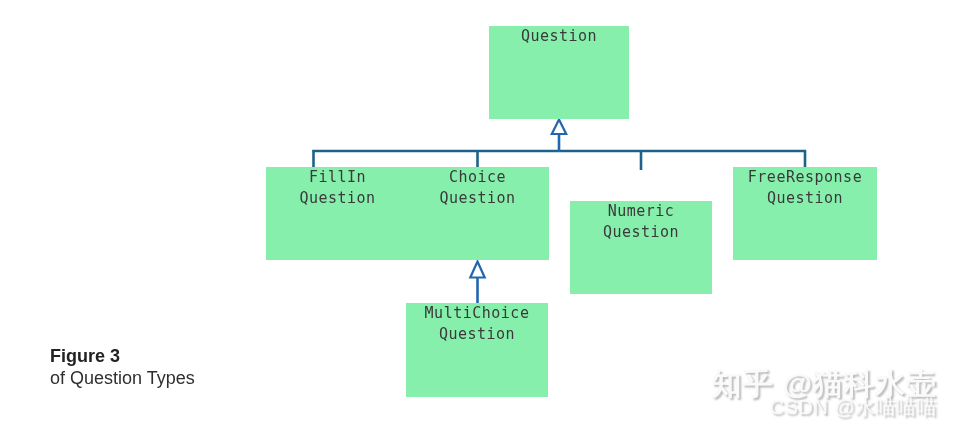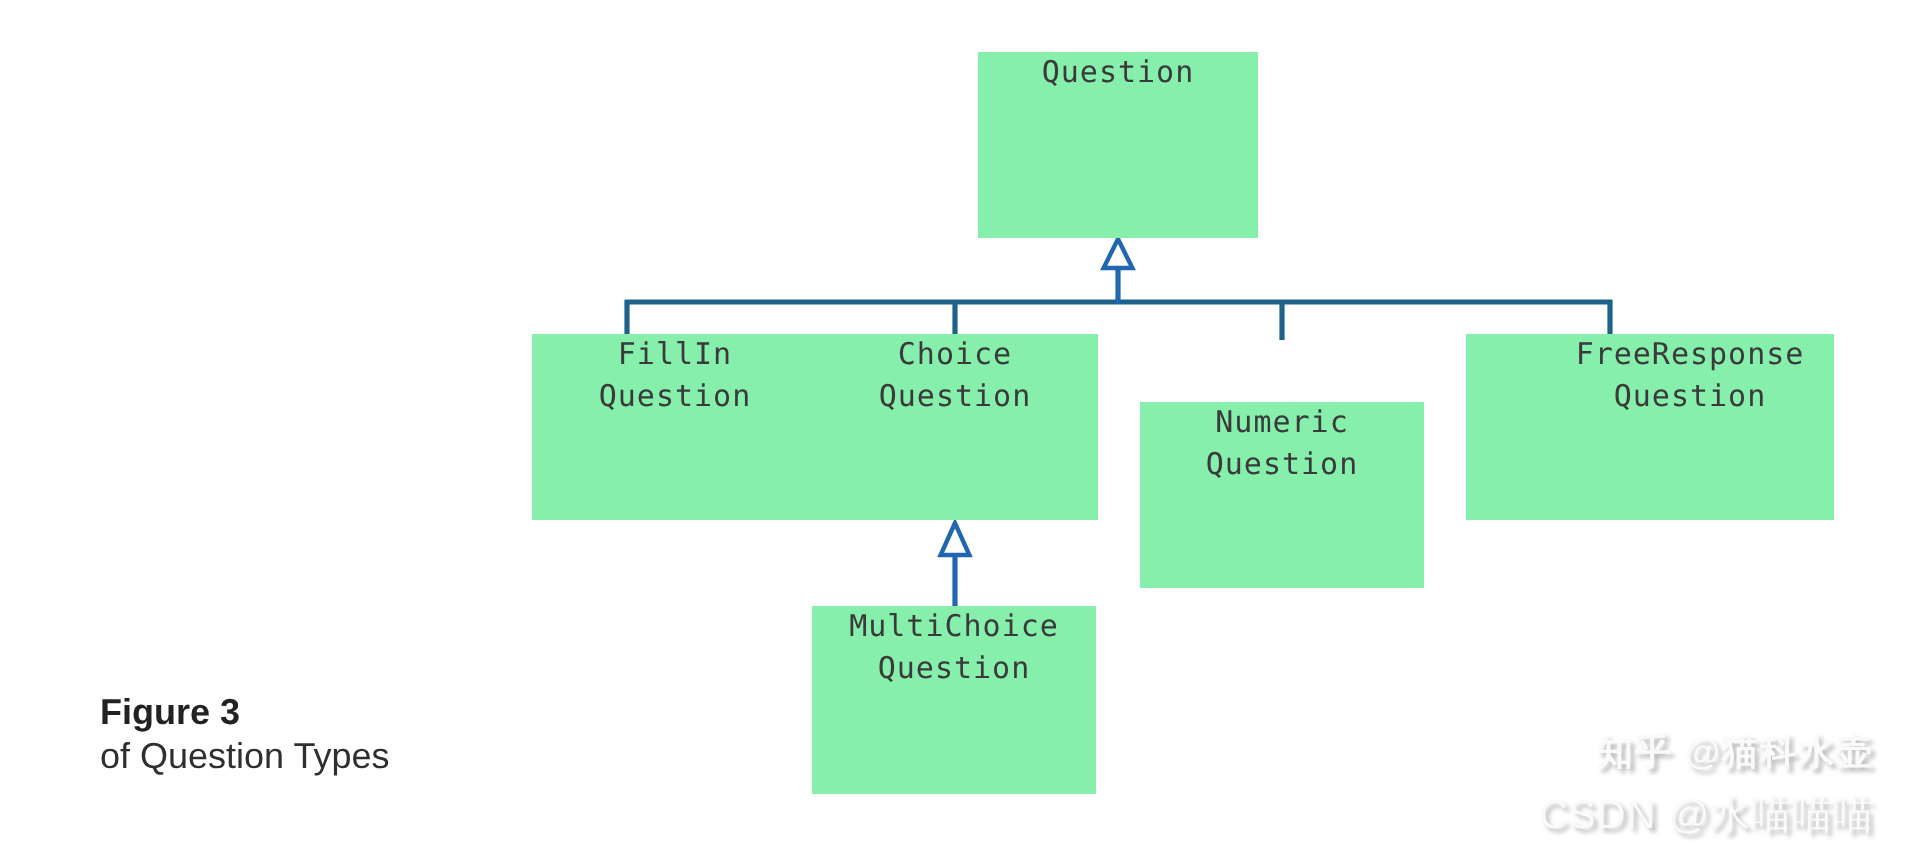--- a/index.html
+++ b/index.html
@@ -34,21 +34,21 @@
     font-size: 15px;
     line-height: 21px;
     letter-spacing: 0.5px;
     color: #3a3a3a;
     white-space: pre-line;
   }
   .node-question      { left: 489px; top: 26px;  width: 140px; height: 93px; }
   .node-fillin        { left: 242px; top: 167px; width: 143px; height: 93px; margin-left: 24px; }
   .node-choice        { left: 406px; top: 167px; width: 143px; height: 93px; }
   .node-numeric       { left: 570px; top: 167px; width: 142px; height: 93px; margin-top: 34px; }
-  .node-freeresponse  { left: 733px; top: 167px; width: 144px; height: 93px; padding-left: 40px; }
+  .node-freeresponse  { left: 733px; top: 167px; width: 144px; height: 93px; }
   .node-multichoice   { left: 406px; top: 303px; width: 142px; height: 94px; }
 
   .caption {
     position: absolute;
     left: 50px;
     top: 346px;
     color: #2f2f2f;
     font-size: 18px;
     line-height: 21.5px;
   }
@@ -60,21 +60,21 @@
   .watermark {
     position: absolute;
     right: 22px;
     color: #fafafa;
     text-shadow: 2px 2px 2px rgba(150,150,150,0.65);
     white-space: nowrap;
     font-weight: bold;
   }
   .wm-zhihu {
     top: 364px;
-    font-size: 18px;
+    font-size: 30px;
     letter-spacing: 1px;
   }
   .wm-csdn {
     top: 394px;
     font-size: 20px;
     font-weight: normal;
     letter-spacing: 0.5px;
     text-align: center;
   }
 </style>

